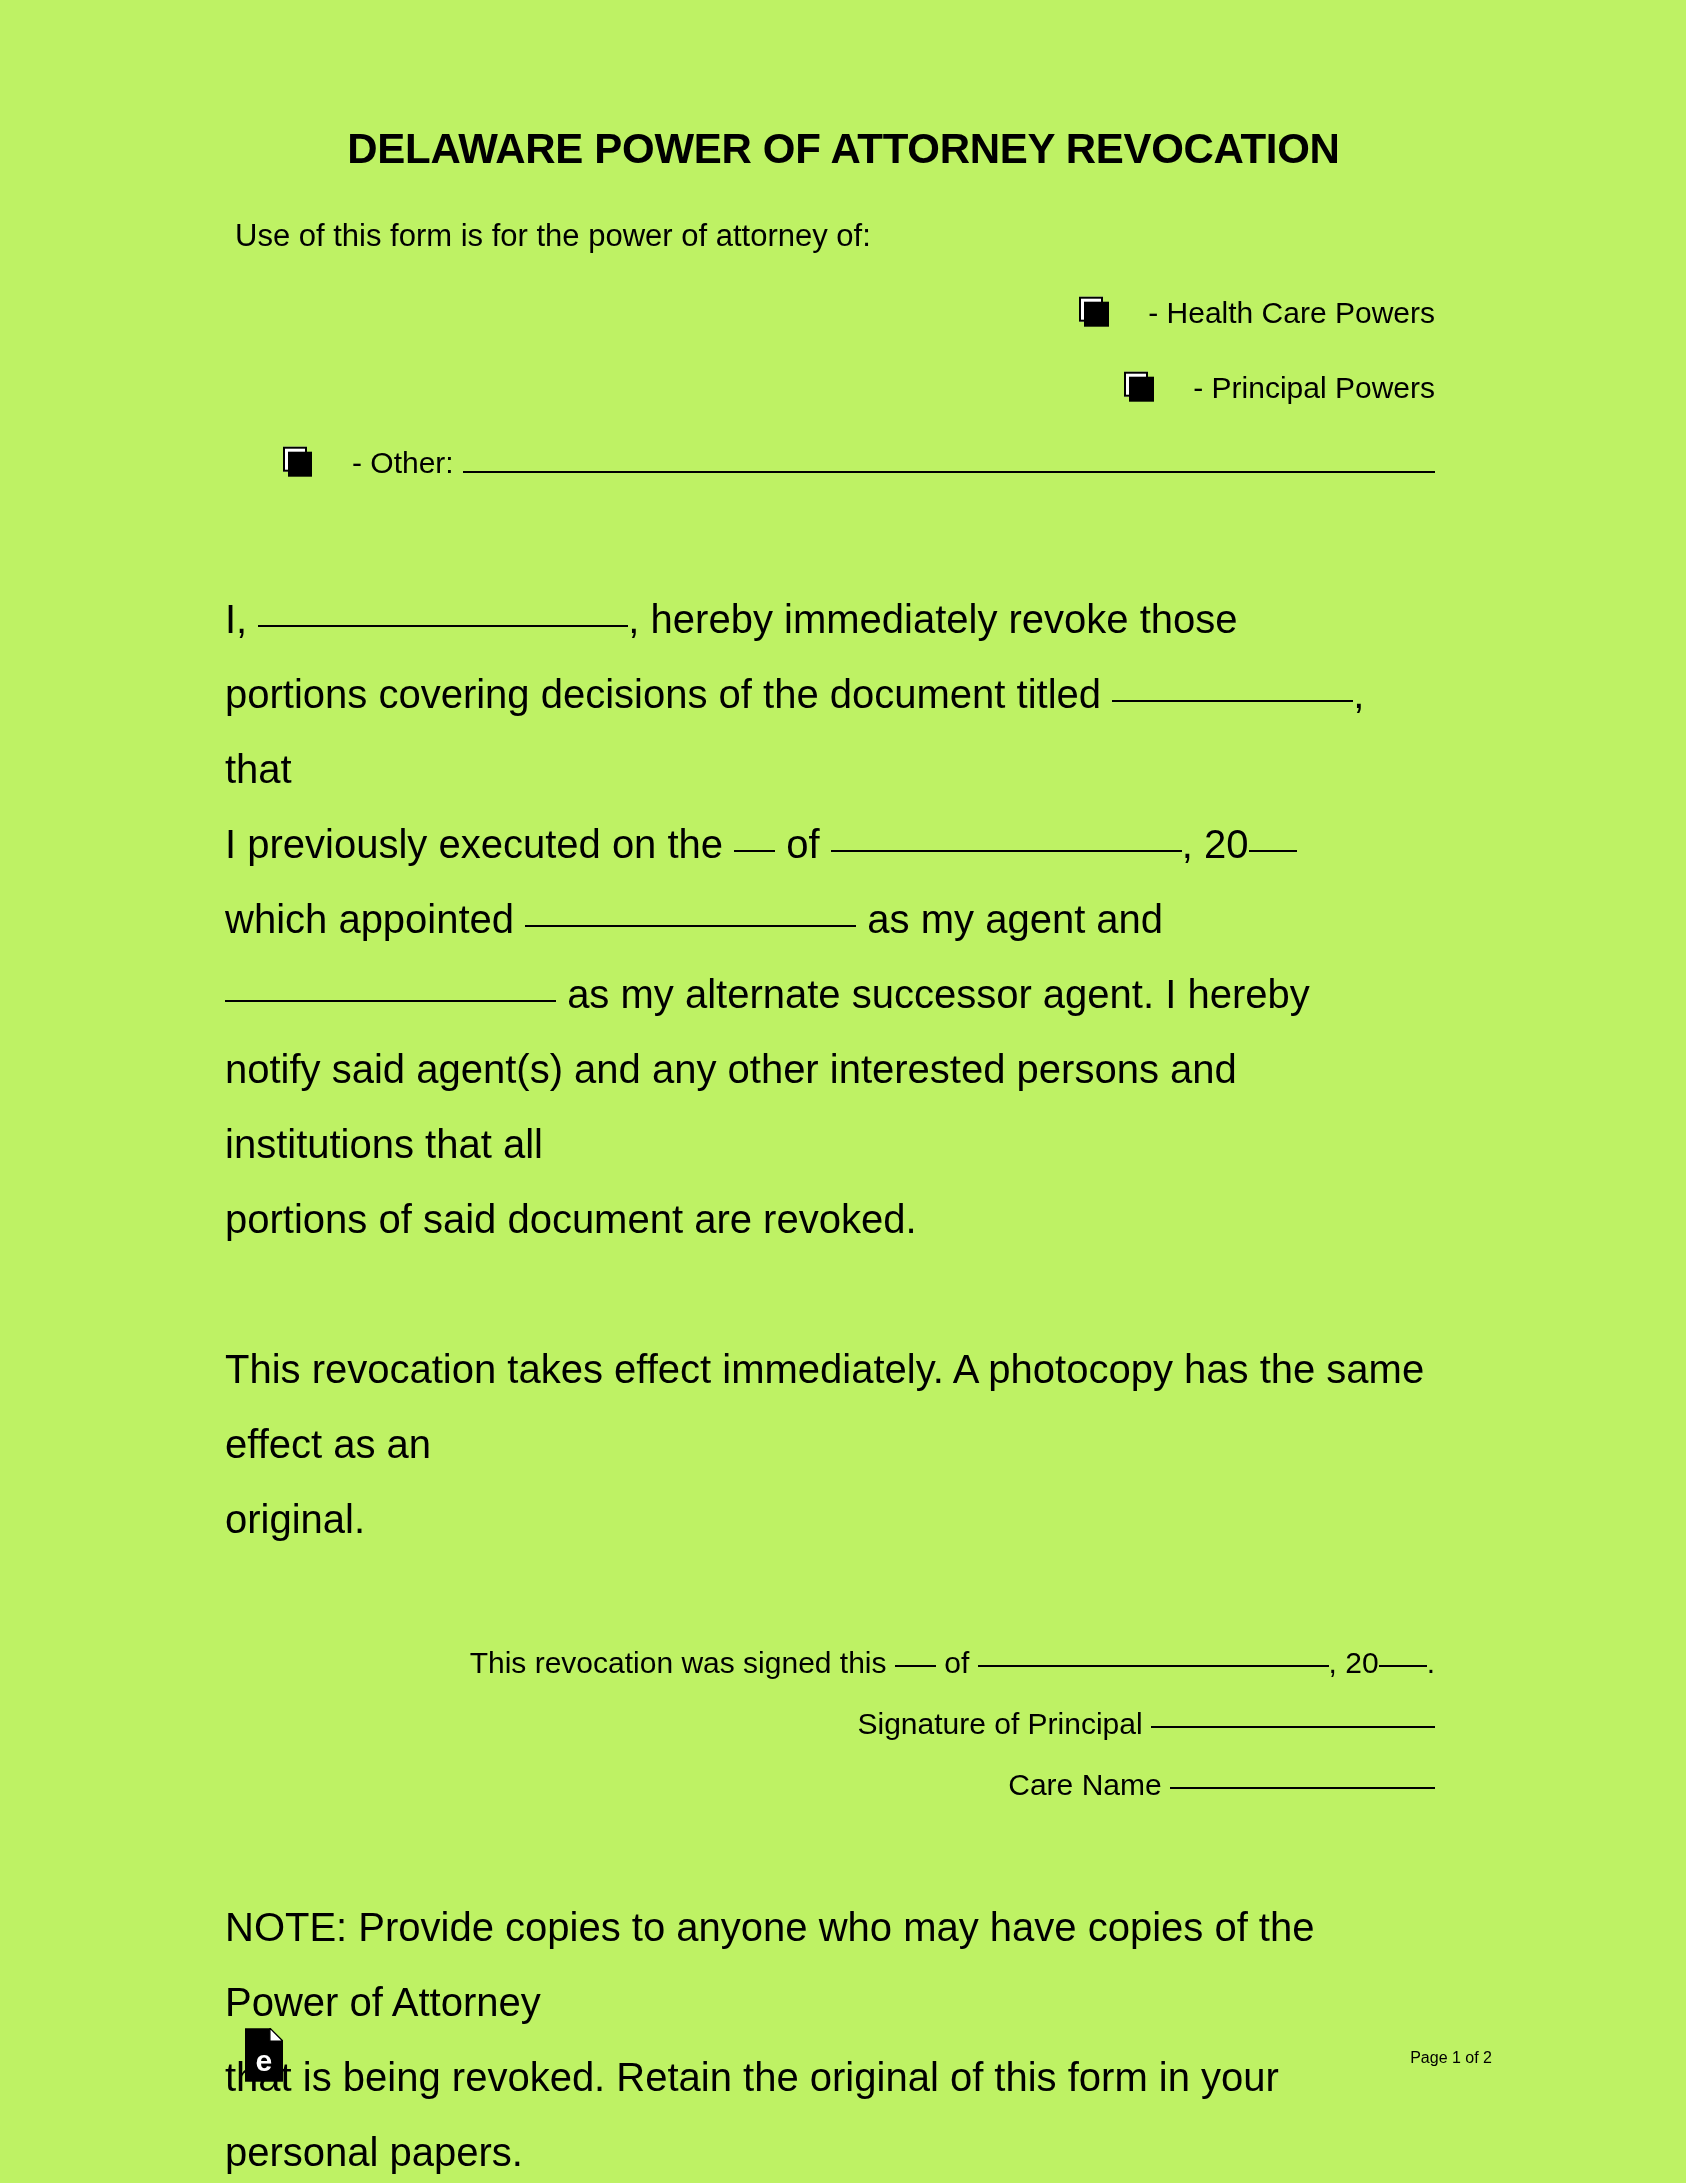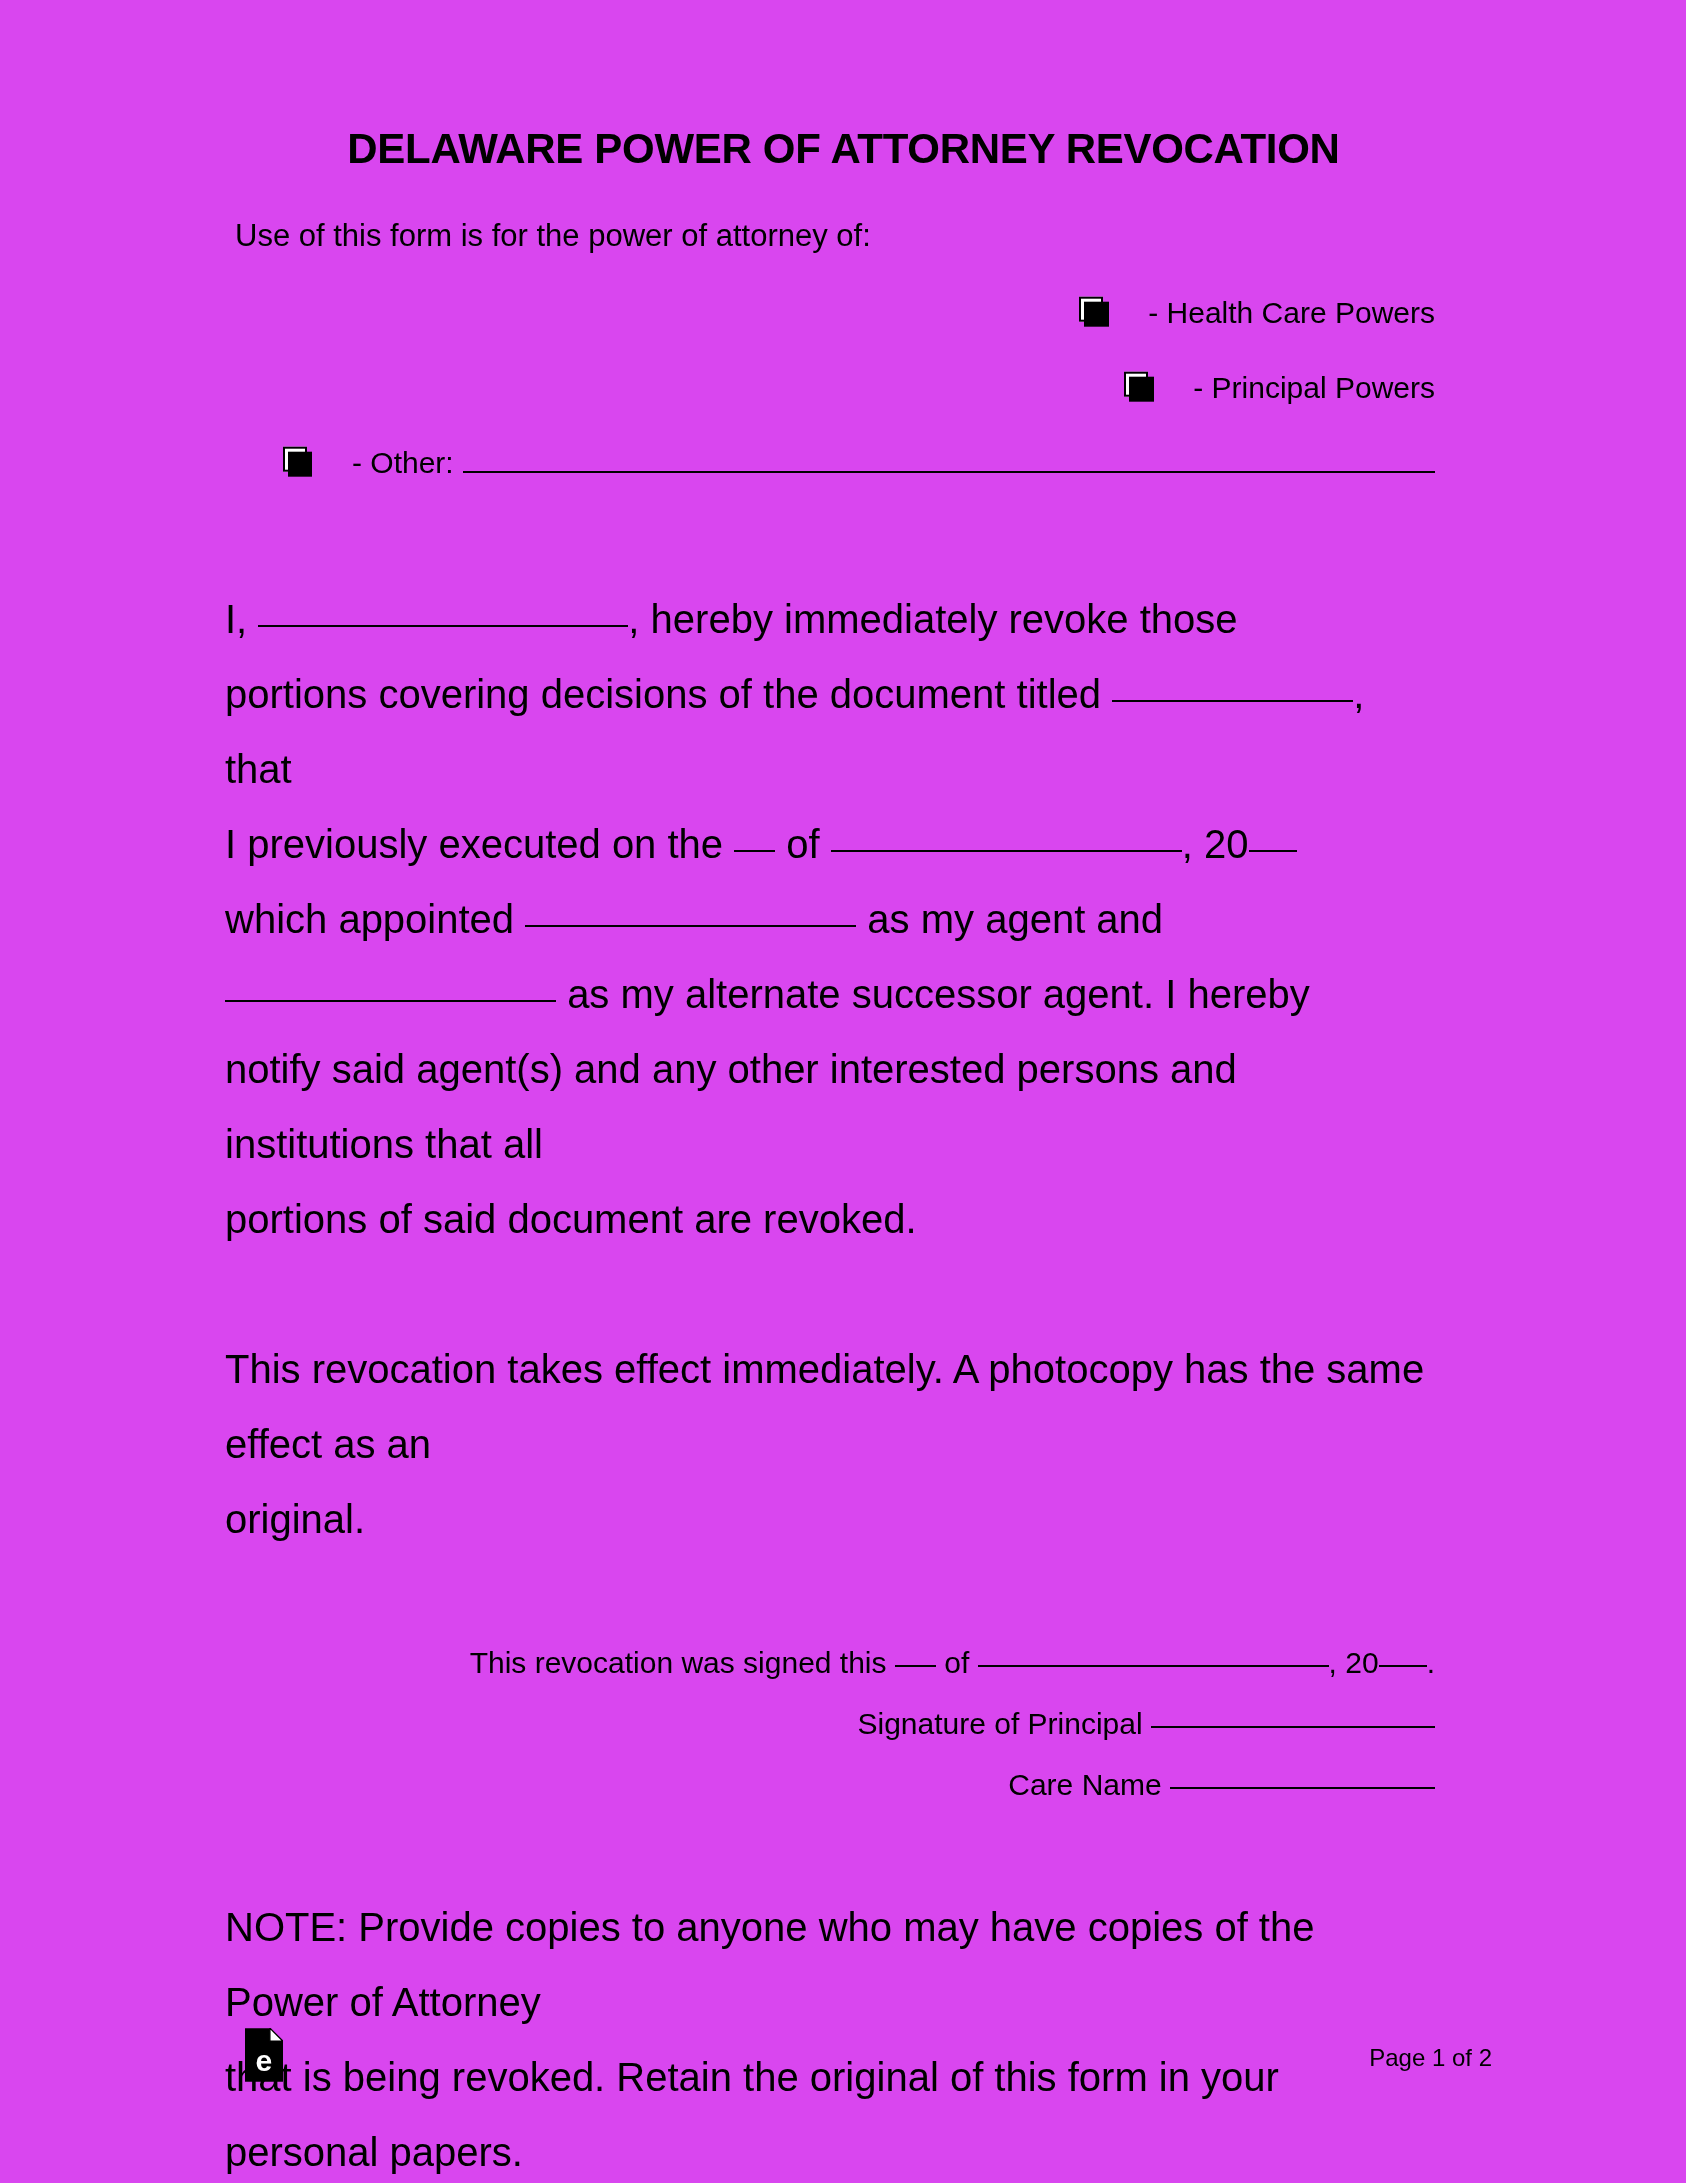--- a/index.html
+++ b/index.html
@@ -8,21 +8,21 @@
     background: #ffffff;
   }
   body {
     font-family: "Liberation Sans", sans-serif;
     color: #000000;
   }
   .page {
     position: relative;
     width: 1687px;
     height: 2183px;
-    background: #d946ef;
+    background: #bef264;
     box-sizing: border-box;
     overflow: hidden;
   }
 
   
   .doc-title {
     position: absolute;
     top: 98px;
     left: 0;
     width: 1687px;
@@ -139,21 +139,21 @@
     position: absolute;
     left: 245px;
     top: 10.6px;
     width: 38px;
     height: 54px;
   }
   .page-number {
     position: absolute;
     right: 195px;
     top: 26.5px;
-    font-size: 24px;
+    font-size: 16px;
     line-height: 28px;
     text-align: left;
     white-space: nowrap;
   }
 </style>
 </head>
 <body>
 
 <div class="page">
 

